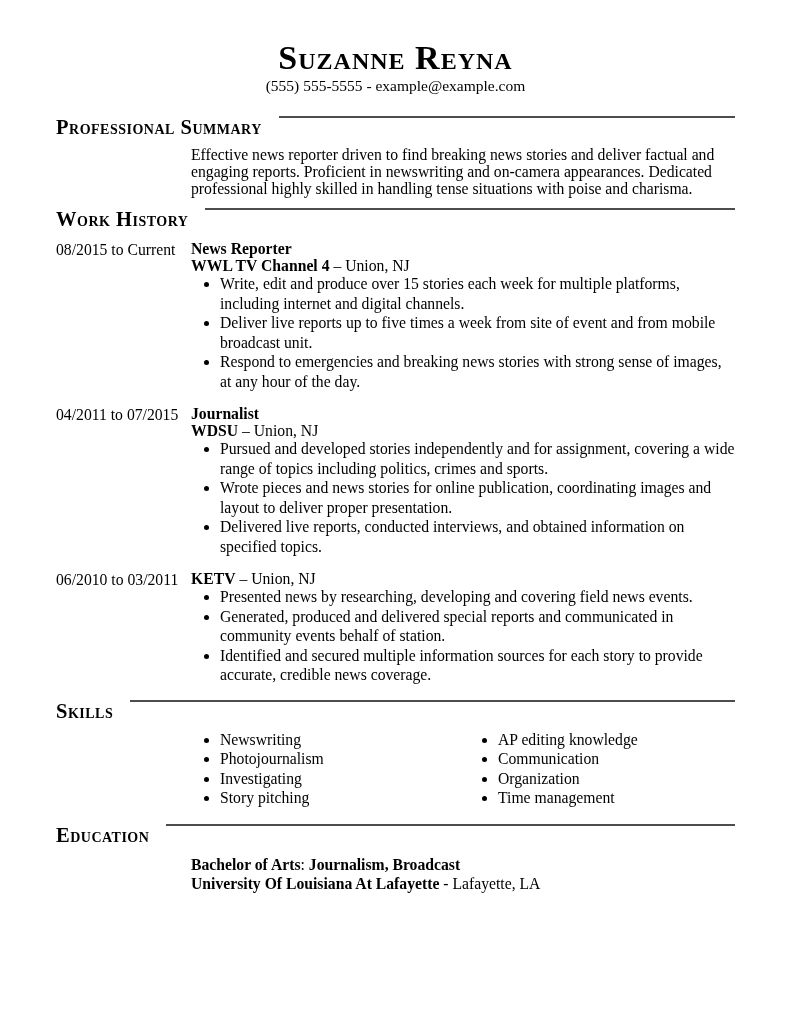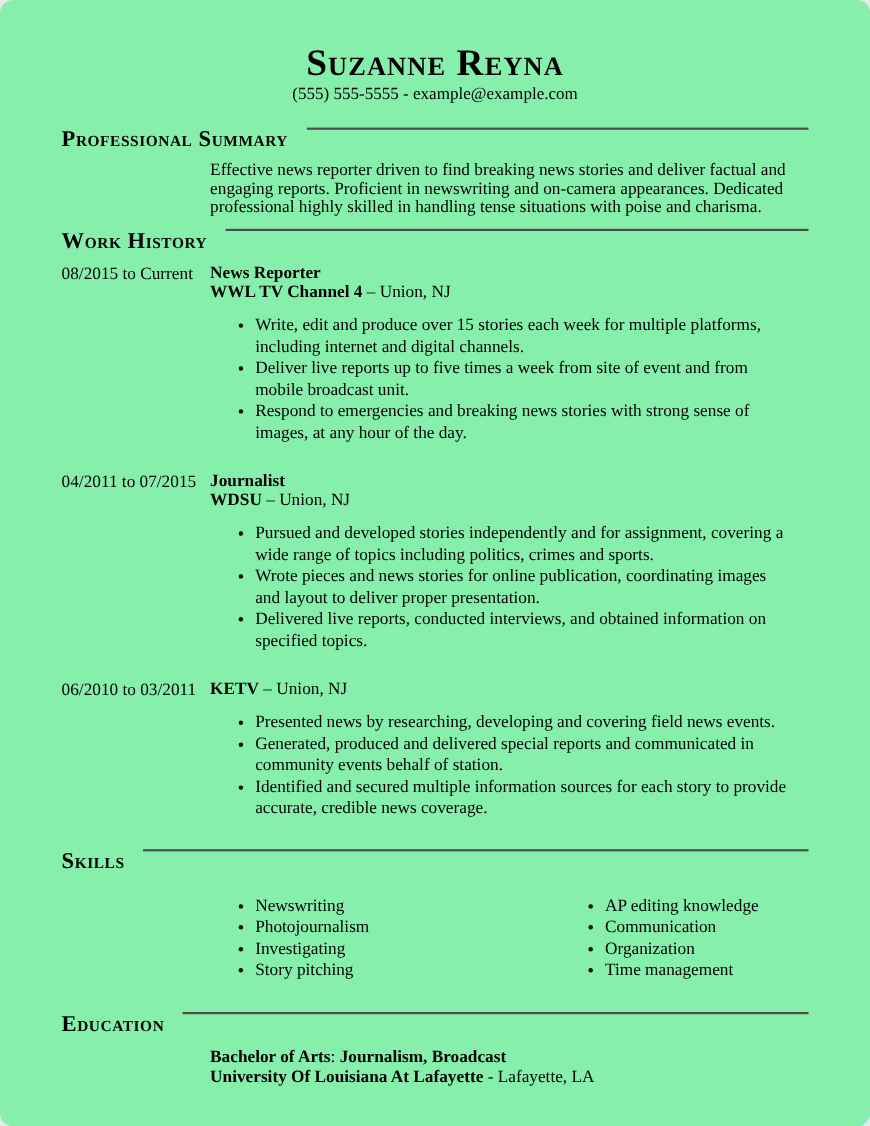--- a/index.html
+++ b/index.html
@@ -6,25 +6,24 @@
   body {
     background: #e8e8e8;
     font-family: "Liberation Serif", "DejaVu Serif", serif;
     color: #000;
   }
   .page {
     position: relative;
     width: 791px;
     height: 1024px;
     margin: 0 auto;
-    background: #86efac;
+    background: #ffffff;
     box-sizing: border-box;
     padding: 40px 56px 42px 56px;
     overflow: hidden;
-    border-radius: 12px;
   }
   
   .header { text-align: center; }
   .name {
     font-variant: small-caps;
     font-weight: bold;
     font-size: 34px;
     line-height: 36px;
     letter-spacing: 1px;
   }
@@ -72,35 +71,34 @@
     margin-top: 9px;
   }
   .job + .job { margin-top: 14px; }
   .job-dates {
     font-size: 15.7px;
     line-height: 19.5px;
   }
   .job-title { font-weight: bold; }
   .job-company-line .co { font-weight: bold; }
   ul.bullets {
-    margin: 12px;
+    margin: 0;
     padding-left: 29px;
   }
   ul.bullets li {
     font-size: 15.7px;
     line-height: 19.5px;
   }
   
   .mt-skills { margin-top: 15px; }
   .skills-grid {
     display: grid;
     grid-template-columns: 278px 1fr;
     margin-left: 135px;
     margin-top: 7px;
-    gap: 40px;
   }
   
   .mt-edu { margin-top: 16px; }
   .edu-block { margin-top: 8px; }
   .edu-line { font-size: 15.7px; line-height: 19.5px; }
   .edu-line .b { font-weight: bold; margin-top: 36px; }
 </style>
 </head>
 <body>
 

